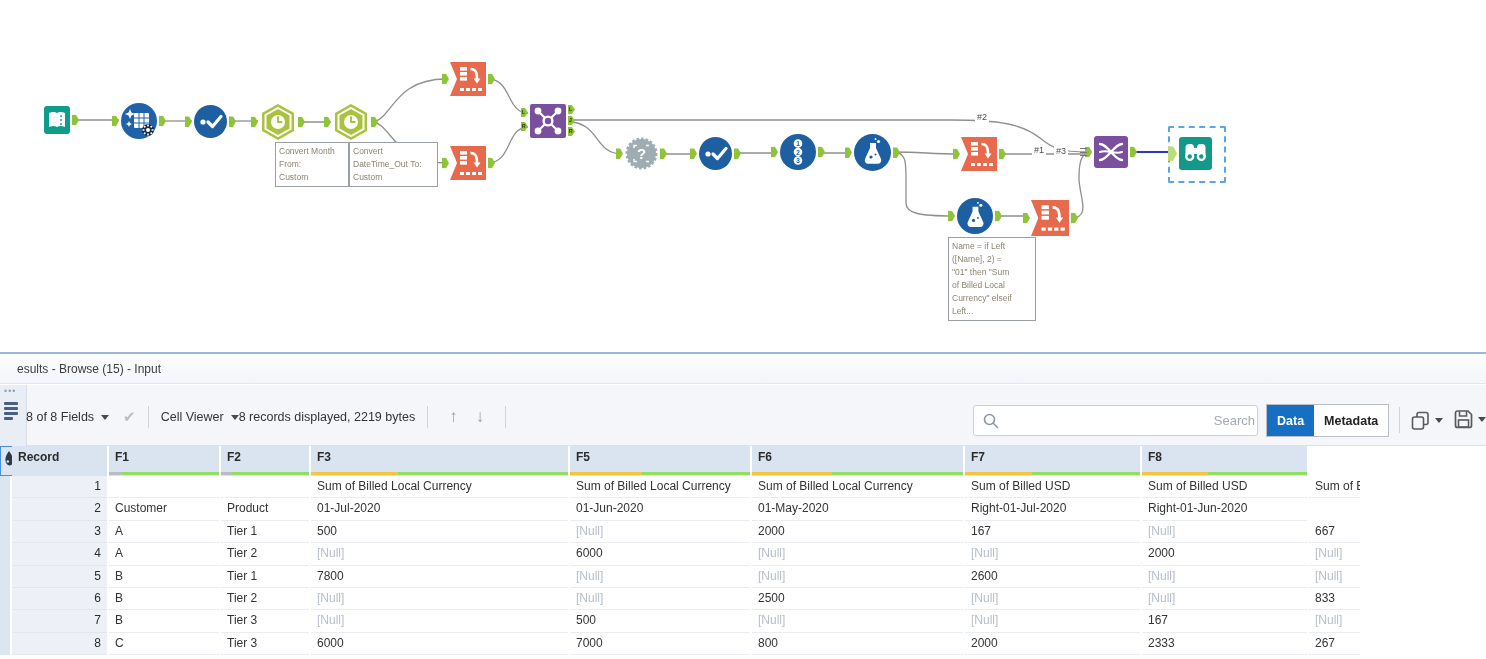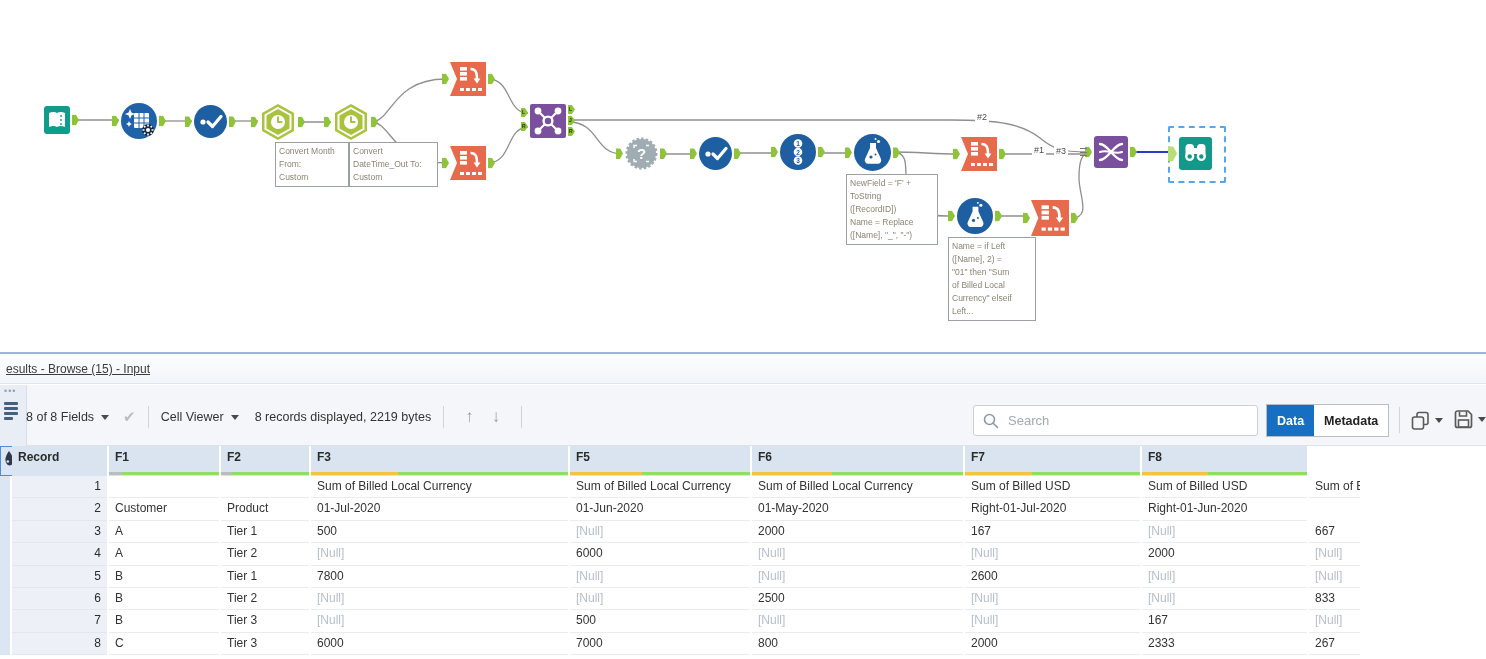--- a/index.html
+++ b/index.html
@@ -25,38 +25,38 @@
   .conn-label{position:absolute;font-size:9px;color:#4a4a4a;background:#fff;padding:0 2px;line-height:10px;}
   .sel-box{position:absolute;border:2px dashed #58a6e8;border-radius:2px;}
   .multi-mark{position:absolute;width:7px;height:8px;display:flex;flex-direction:column;justify-content:space-between;}
   .multi-mark i{display:block;height:1px;background:#777;}
 
   
   .results{position:absolute;left:0;top:352px;width:1486px;height:307px;background:#fff;}
   .results-topline{position:absolute;left:0;top:0;width:100%;height:2px;background:#9db6d8;}
   .results-header{position:absolute;left:0;top:2px;width:100%;height:30px;
     background:linear-gradient(#fcfdfe,#f2f5fa);border-bottom:1px solid #e2e6ec;
-    font-size:12px;color:#3c3c3c;line-height:30px;padding-left:6px;box-sizing:border-box;text-decoration:underline;}
+    font-size:12px;color:#3c3c3c;line-height:30px;padding-left:17px;box-sizing:border-box;}
   .results-toolbar{position:absolute;left:0;top:33px;width:100%;height:61px;background:#f4f6fa;
     border-bottom:1px solid #dde1e8;box-sizing:border-box;}
   .side-strip{position:absolute;left:0;top:0;width:26px;height:61px;background:#e9eef6;border-right:1px solid #d9dfe8;}
   .dots{position:absolute;left:4px;top:1px;color:#9aa0a8;font-size:9px;letter-spacing:1px;}
   .list-icon{position:absolute;left:4px;top:17px;width:14px;}
   .list-icon i{display:block;height:3px;background:#46617f;margin-bottom:2px;border-radius:1px;}
   .tb-row{position:absolute;left:26px;top:14px;height:36px;display:flex;align-items:center;
     font-size:12.5px;color:#333;}
   .tb-sep{width:1px;height:22px;background:#cfd4db;margin:0 12px;}
   .caret{width:0;height:0;border-left:4px solid transparent;border-right:4px solid transparent;
     border-top:5px solid #4a4a4a;display:inline-block;margin-left:7px;}
   .check{color:#b9bdc2;font-size:15px;margin-left:14px;}
   .arrow-btn{color:#9aa0a8;font-size:17px;margin:0 9px;cursor:default;}
   .search-box{position:absolute;left:973px;top:53px;width:285px;height:31px;background:#fff;
     border:1px solid #cbd0d7;border-radius:3px;display:flex;align-items:center;box-sizing:border-box;}
   .search-box input{border:none;outline:none;flex:1;font-size:13px;color:#444;
-    font-family:"Liberation Sans",sans-serif;background:transparent;}
+    font-family:"Liberation Sans",sans-serif;background:transparent;text-align:right;}
   .search-box input::placeholder{color:#a3a9b1;}
   .seg{position:absolute;top:52px;height:33px;display:flex;border:1px solid #b9bec6;box-sizing:border-box;}
   .seg .seg-btn{height:100%;display:flex;align-items:center;padding:0 10px;font-size:12.5px;
     font-weight:bold;box-sizing:border-box;text-align:right;}
   .seg .active{background:#176fc4;color:#fff;}
   .seg .inactive{background:#fff;color:#222;}
   .icon-btn{display:flex;align-items:center;}
 
   
   .grid{position:absolute;left:0;top:94px;width:1360px;}
@@ -339,25 +339,20 @@
           <circle cx="22.3" cy="19.5" r="2.2" fill="#12998a"></circle>
       </svg>
     </div>
 
     <div class="annotation" style="left:275px;top:142px;width:74px">Convert Month
 From:
 Custom</div>
     <div class="annotation" style="left:349px;top:142px;width:89px">Convert
 DateTime_Out To:
 Custom</div>
-    <div class="annotation" style="left:846px;top:174px;width:92px">NewField = 'F' +
-ToString
-([RecordID])
-Name = Replace
-([Name], "_", "-")</div>
     <div class="annotation" style="left:948px;top:237px;width:88px">Name = if Left
 ([Name], 2) =
 "01" then "Sum
 of Billed Local
 Currency" elseif
 Left...</div>
 
     <span class="conn-label" style="left:975px;top:112px">#2</span>
     <span class="conn-label" style="left:1032px;top:145px">#1</span>
     <span class="conn-label" style="left:1054px;top:146px">#3</span>
@@ -377,21 +372,21 @@
             <i style="width:9px"></i>
           </div>
       </div>
       <div class="tb-row">
         <span>8 of 8 Fields</span>
         <span class="caret"></span>
         <span class="check">✔</span>
         <span class="tb-sep"></span>
         <span>Cell Viewer</span>
         <span class="caret"></span>
-        <span style="margin-left:16px">8 records displayed, 2219 bytes</span>
+        <span style="">8 records displayed, 2219 bytes</span>
         <span class="tb-sep"></span>
         <span class="arrow-btn">↑</span>
         <span class="arrow-btn">↓</span>
         <span class="tb-sep"></span>
       </div>
 
       <div class="search-box" style="top:20px">
         <svg width="18" height="18" viewBox="0 0 18 18" style="margin:0 6px 0 8px">
           <circle cx="7.5" cy="7.5" r="5" fill="none" stroke="#8b99a6" stroke-width="1.6"></circle>
           <path d="M11.2 11.2 L15.5 15.5" stroke="#8b99a6" stroke-width="1.6" stroke-linecap="round"></path>

